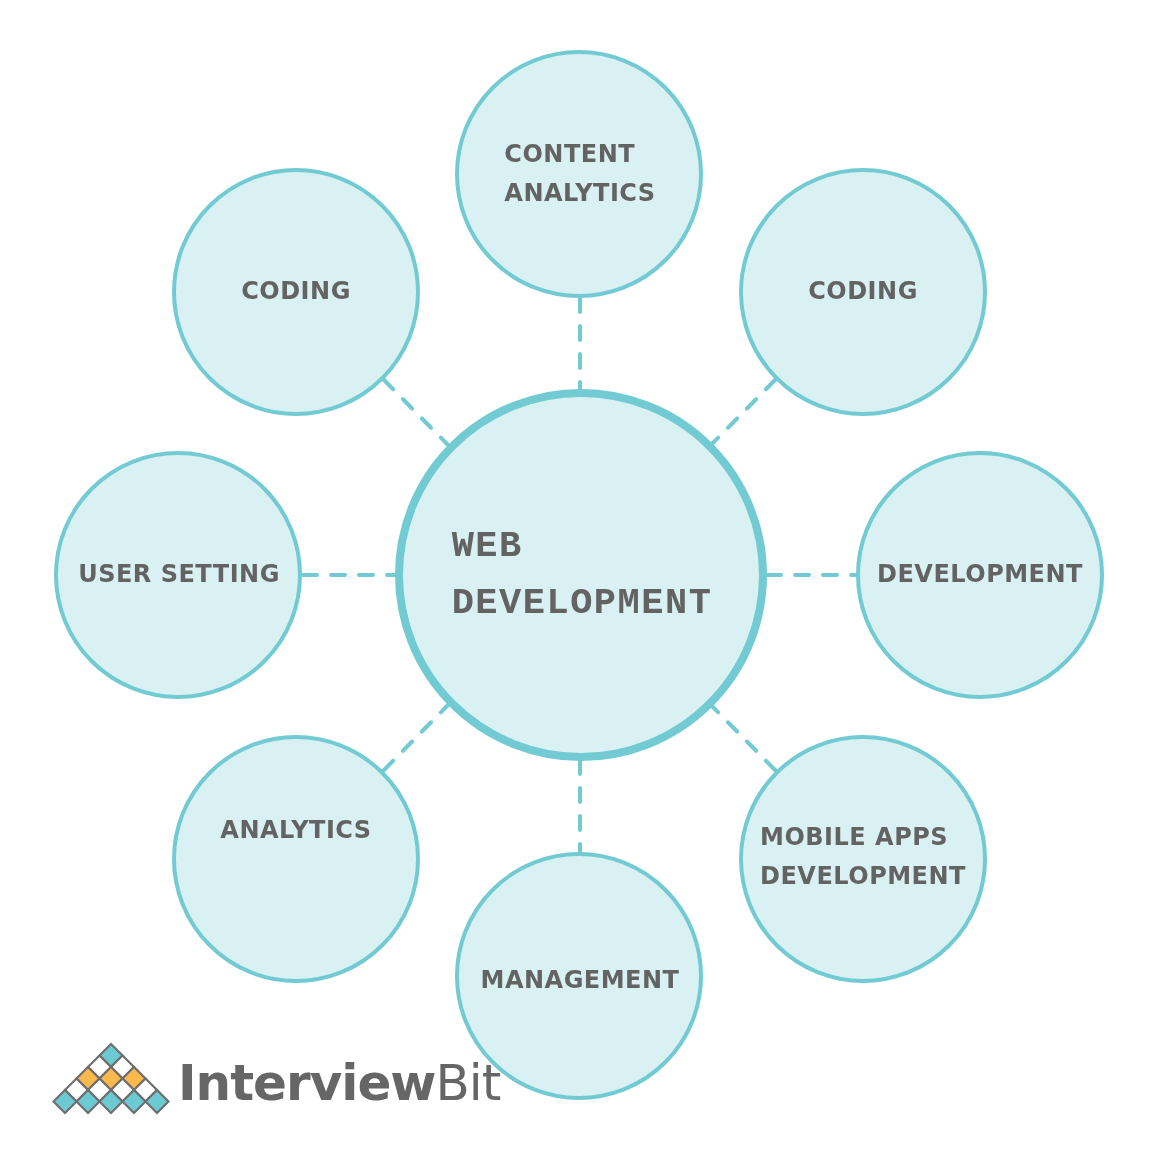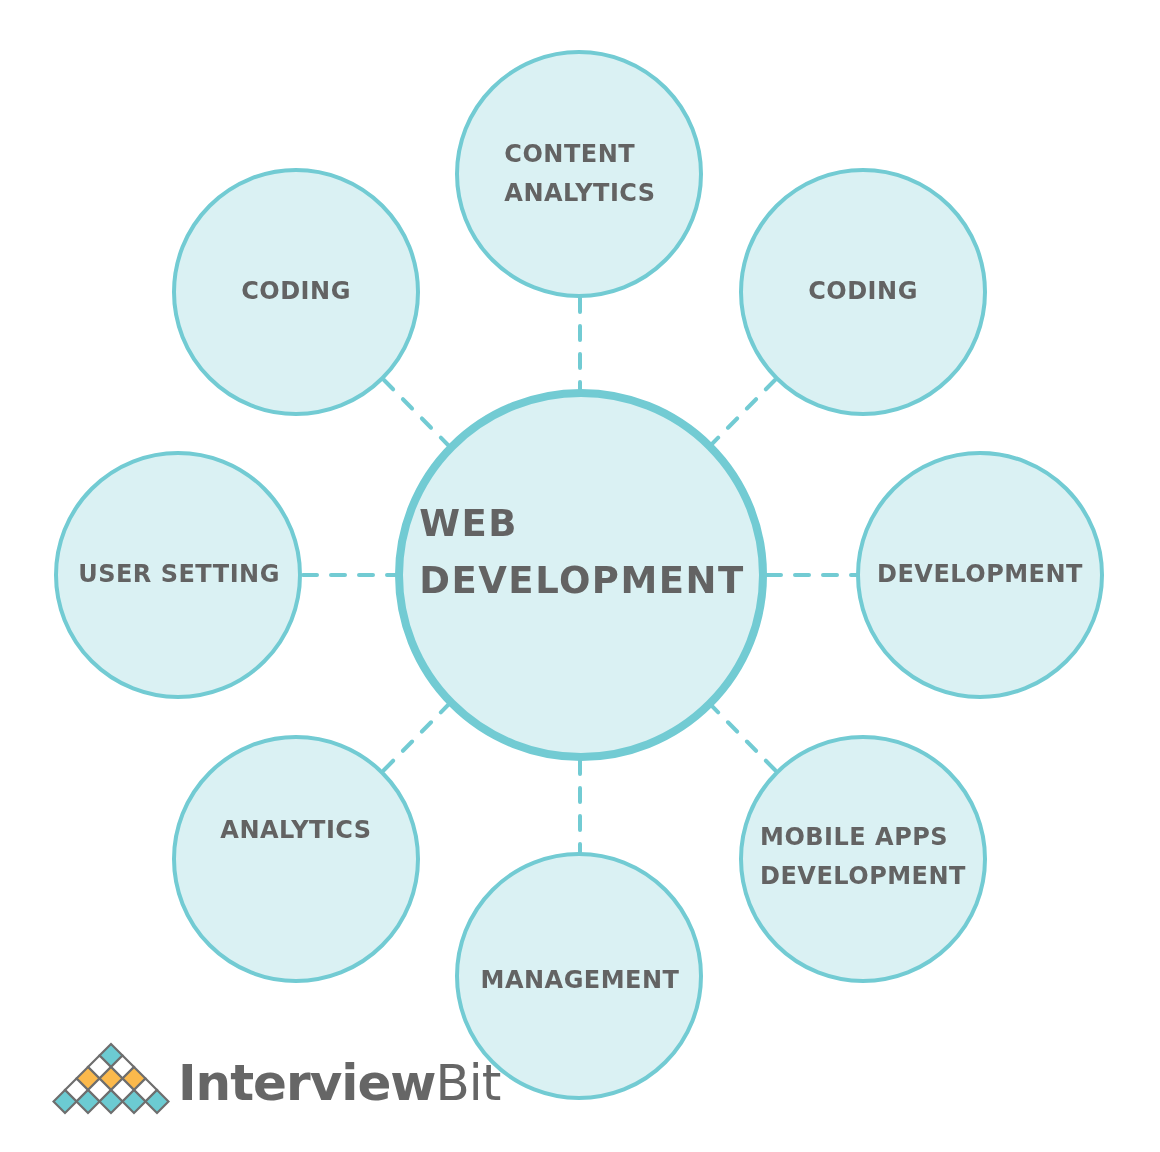--- a/index.html
+++ b/index.html
@@ -92,21 +92,21 @@
     <circle cx="863" cy="859" r="122"></circle>
     <circle cx="579" cy="976" r="122"></circle>
     <circle cx="296" cy="859" r="122"></circle>
     <circle cx="178" cy="575" r="122"></circle>
     <circle cx="296" cy="292" r="122"></circle>
   </g>
 
   <circle cx="581" cy="575" r="182" fill="#daf1f3" stroke="#72cbd3" stroke-width="8"></circle>
 </svg>
 
-<div class="node-label center-label" style="left:582px; top:552px;">
+<div class="node-label center-label" style="left:582px; top:575px;font-family:Liberation Mono, monospace;">
   <span class="line">WEB</span>
   <span class="line">DEVELOPMENT</span>
 </div>
 
 <div class="node-label outer-label" style="left:580px; top:174px;">
   <span class="line">CONTENT</span>
   <span class="line">ANALYTICS</span>
 </div>
 
 <div class="node-label outer-label" style="left:863px; top:291px;">

